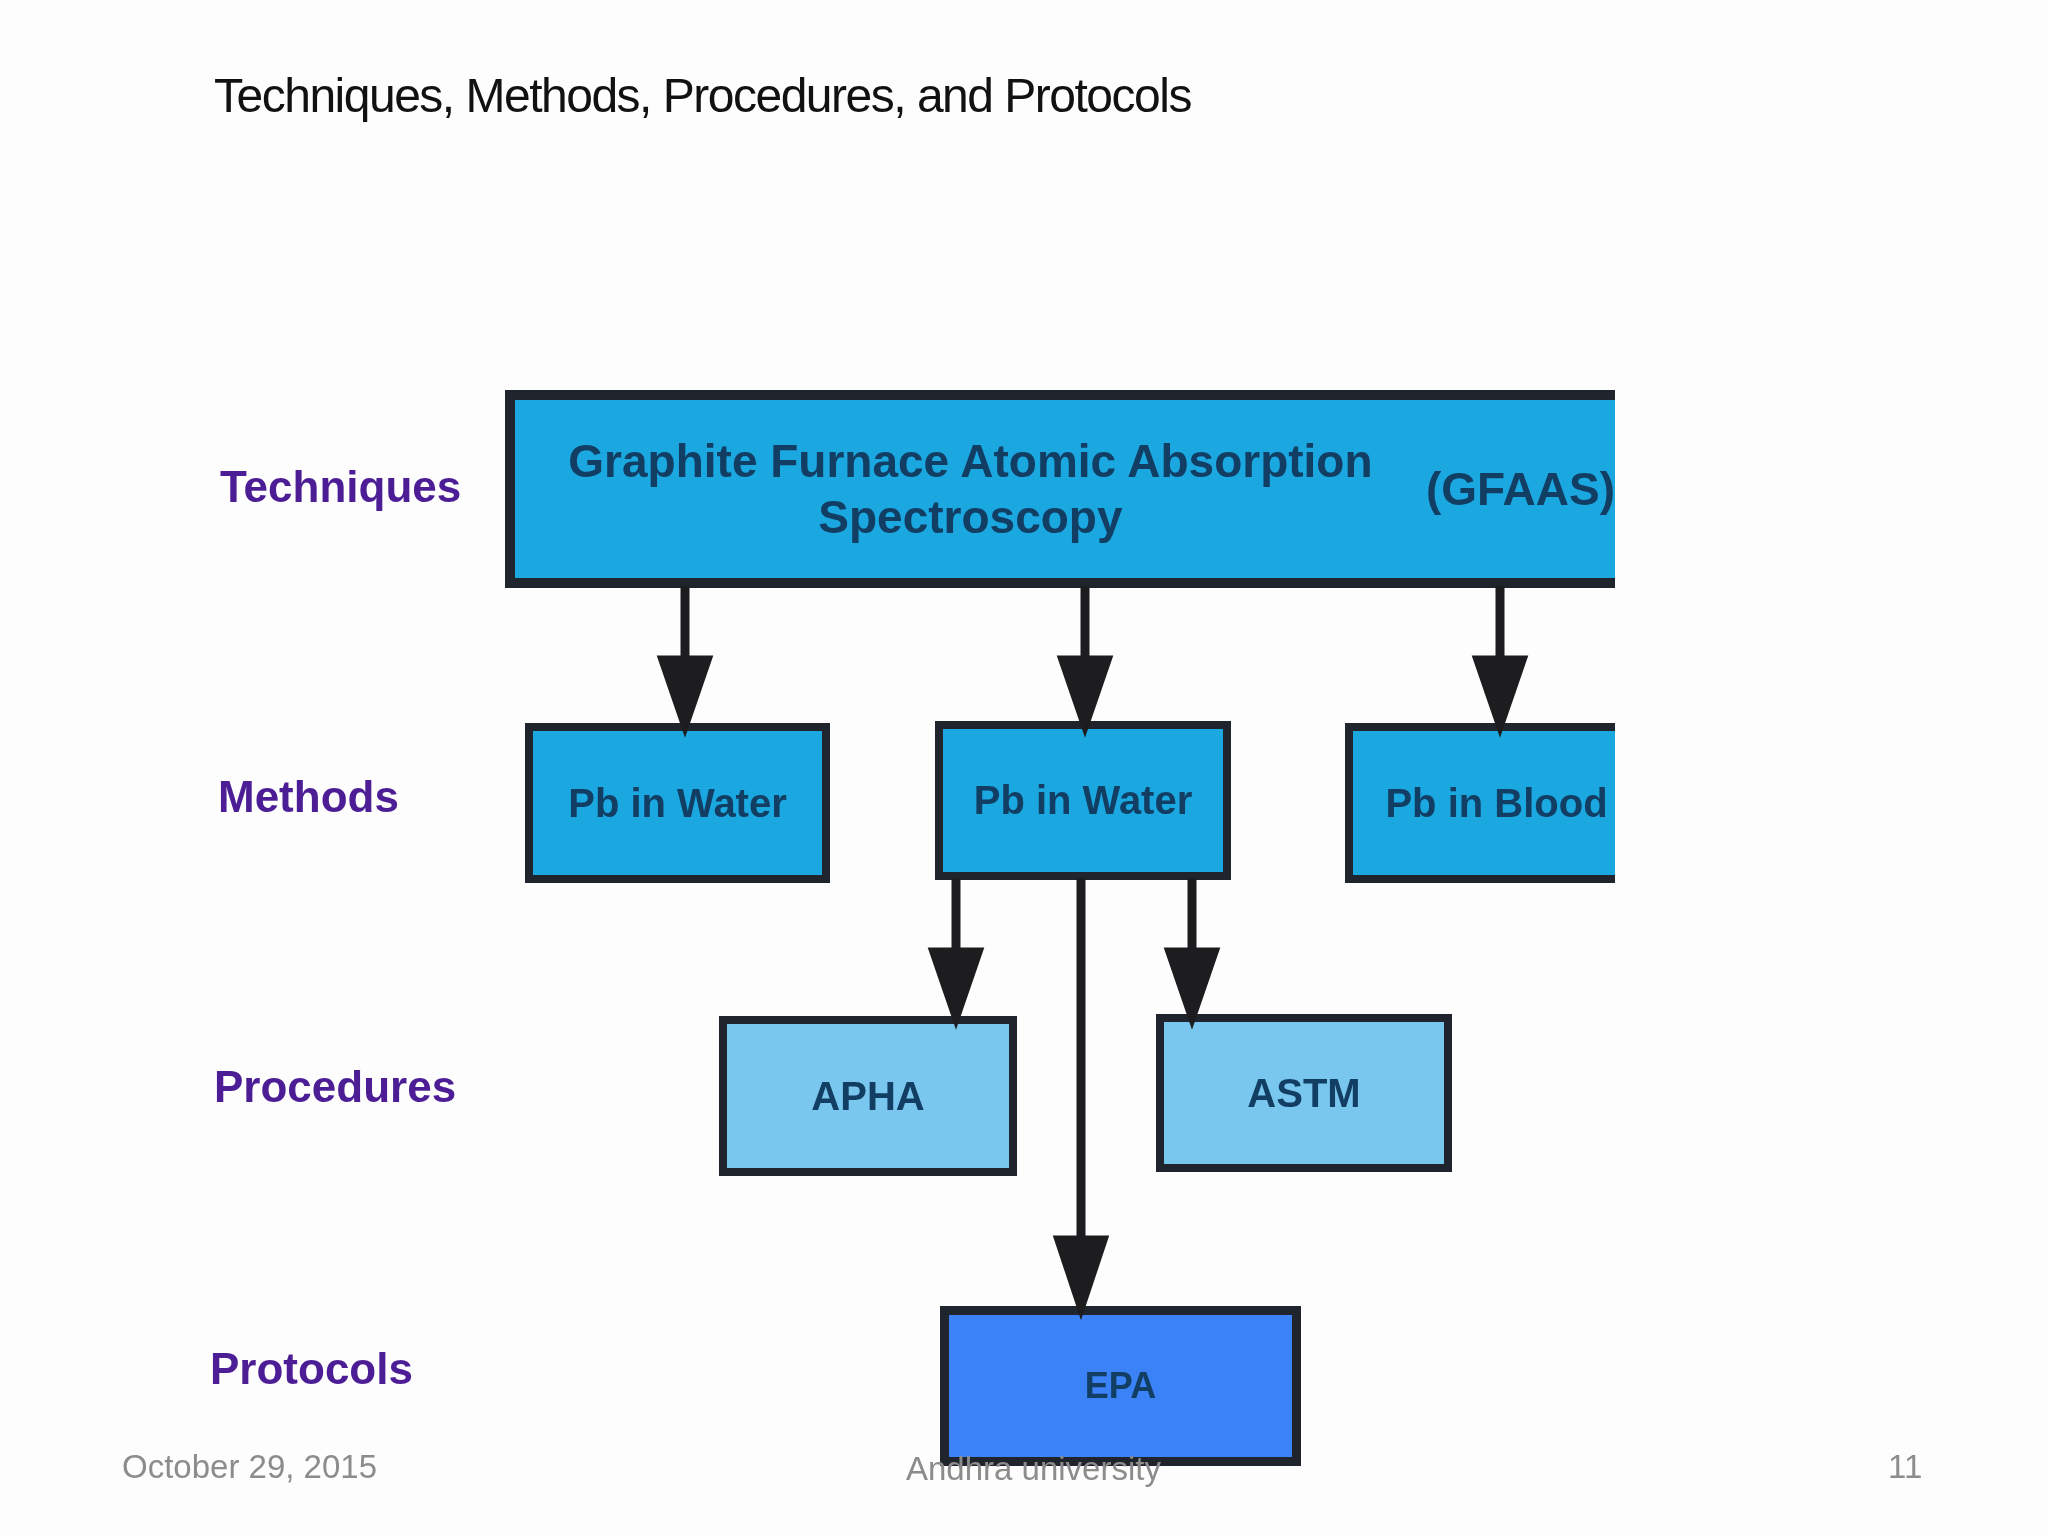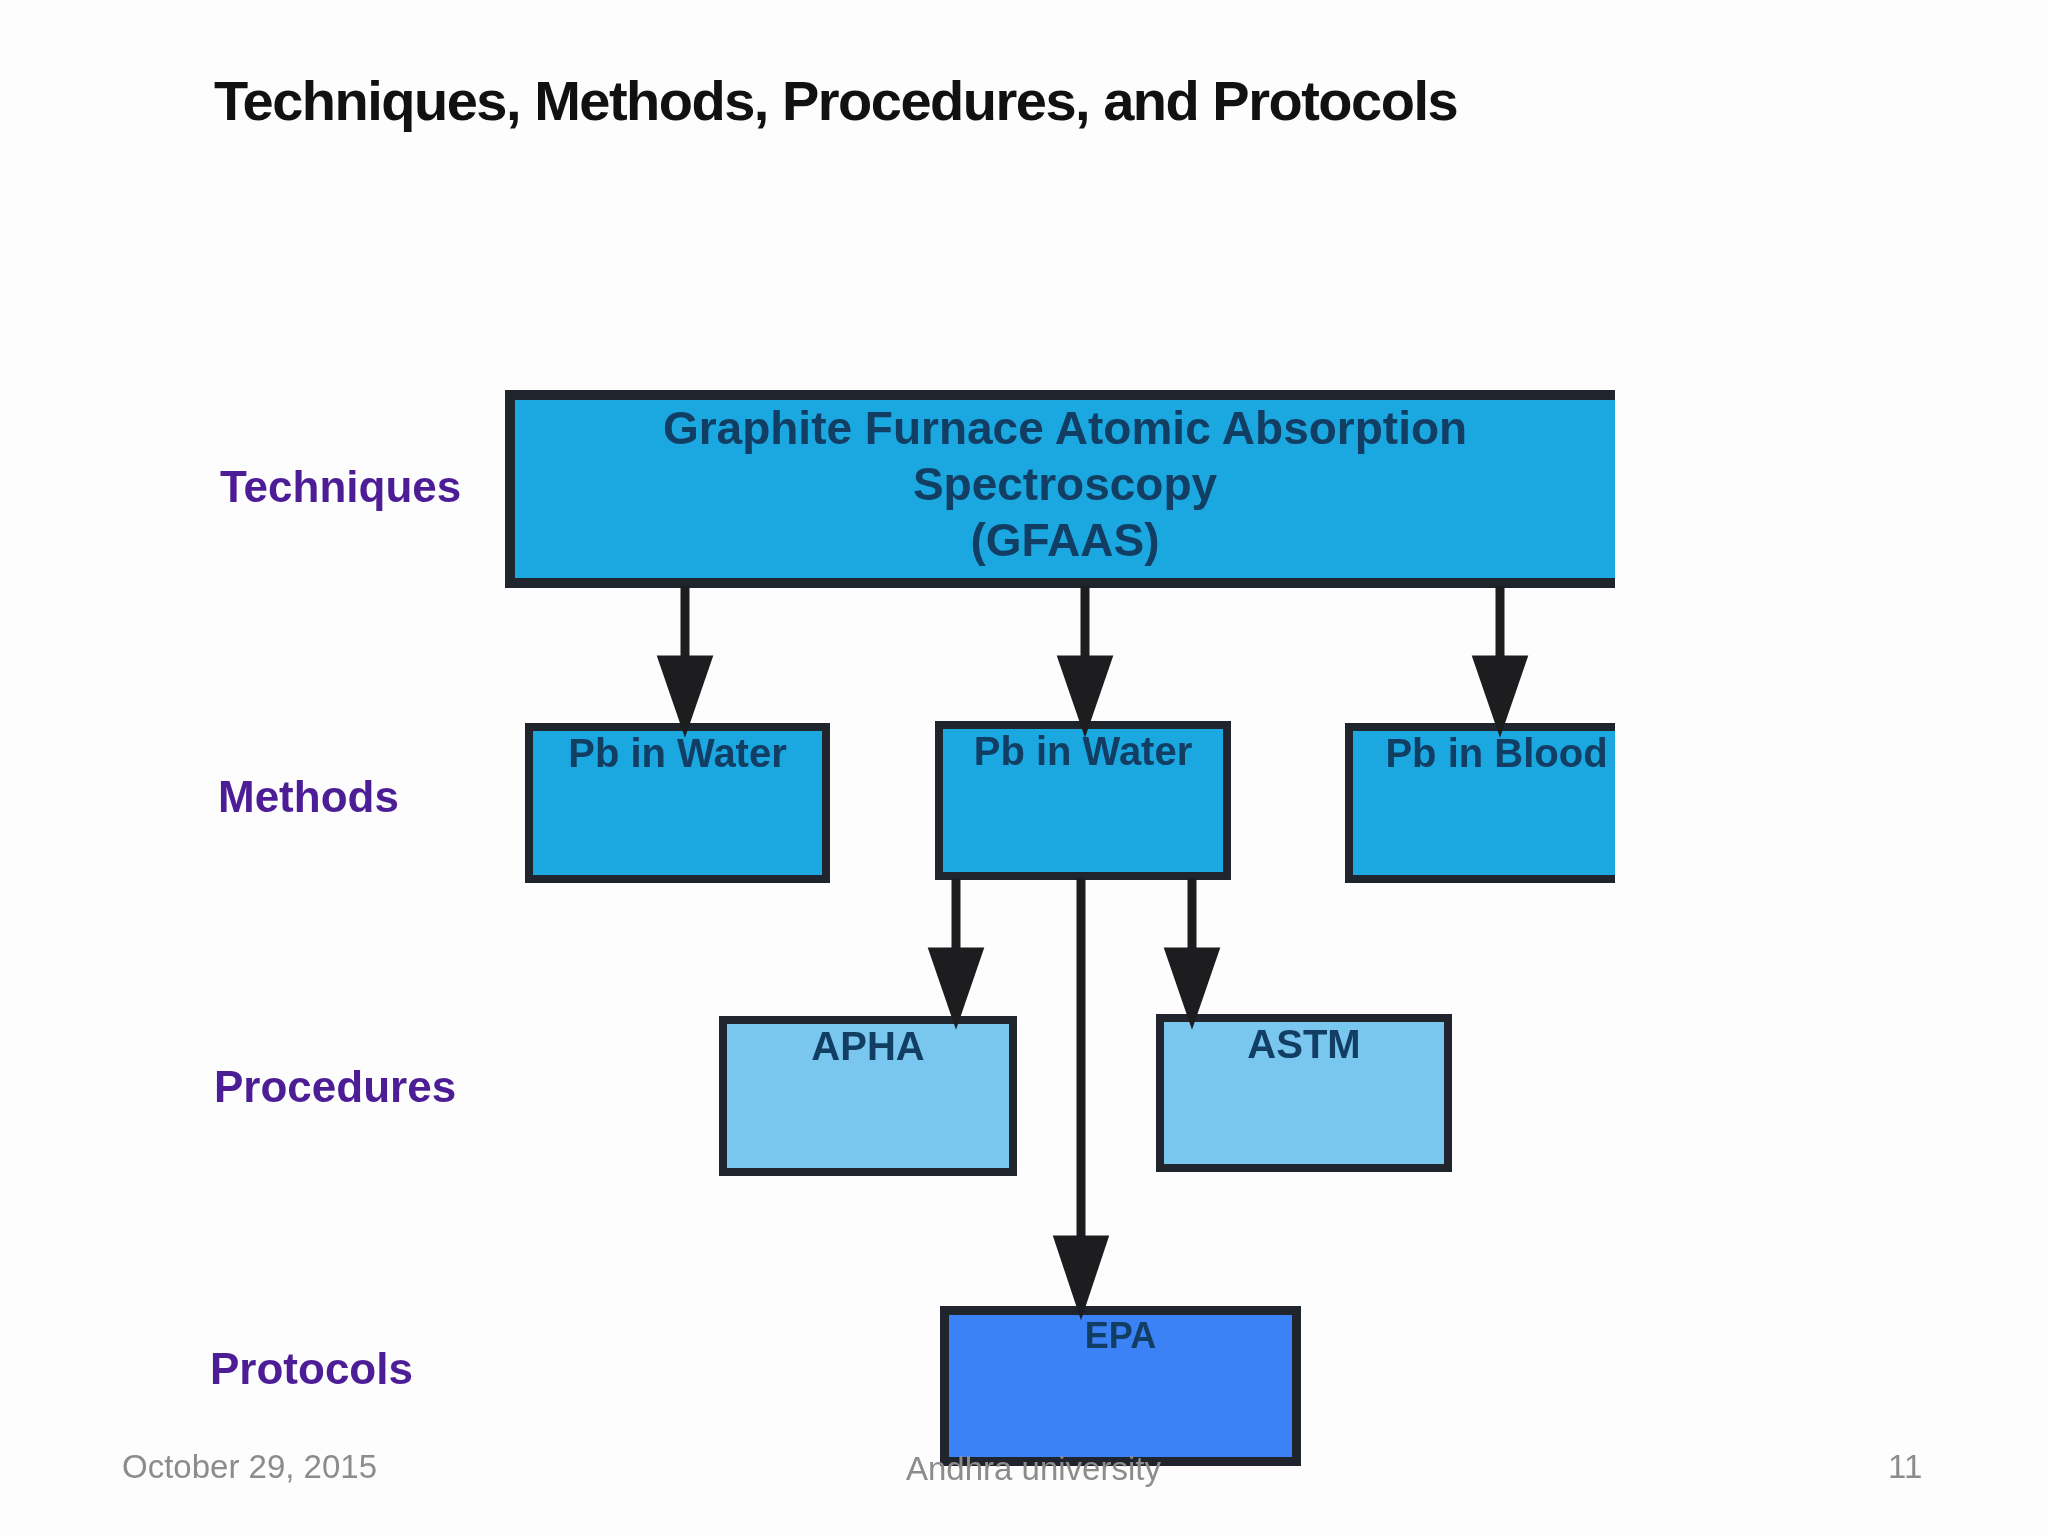--- a/index.html
+++ b/index.html
@@ -5,29 +5,29 @@
   html,body{margin:0;padding:0;background:#ffffff;}
   .slide{
     position:relative;
     width:2048px;height:1536px;
     background:#fdfdfe;
     overflow:hidden;
     font-family:"Liberation Sans", sans-serif;
   }
   .title{
     position:absolute;left:214px;top:68px;margin:0;
-    font-size:56px;font-weight:700;color:#111111;
+    font-size:48px;font-weight:400;color:#111111;
     letter-spacing:-1.5px;white-space:nowrap;
   }
   
   .connectors{position:absolute;left:0;top:0;width:2048px;height:1536px;z-index:2;}
   
   .node{
     position:absolute;z-index:1;
-    display:flex;flex-direction:column;align-items:center;justify-content:flex-start;
+    display:flex;flex-direction:row;align-items:center;justify-content:center;
     text-align:center;
     color:#123e63;font-weight:700;
     box-sizing:border-box;
     border:8px solid #20242c;
   }
   .node-technique{
     left:505px;top:390px;width:1110px;height:198px;
     background:#1ba7e0;border-width:10px;border-right:0;
     font-size:46px;line-height:56px;
   }

